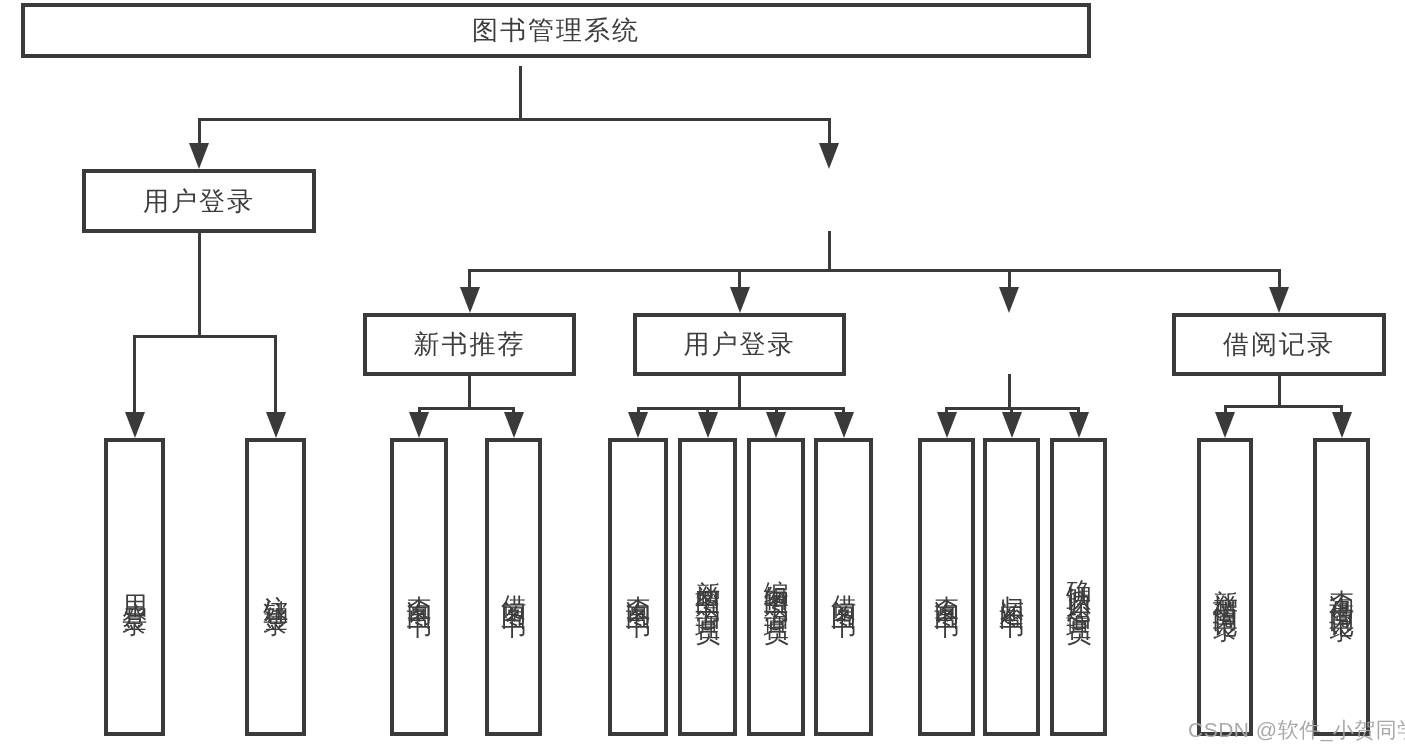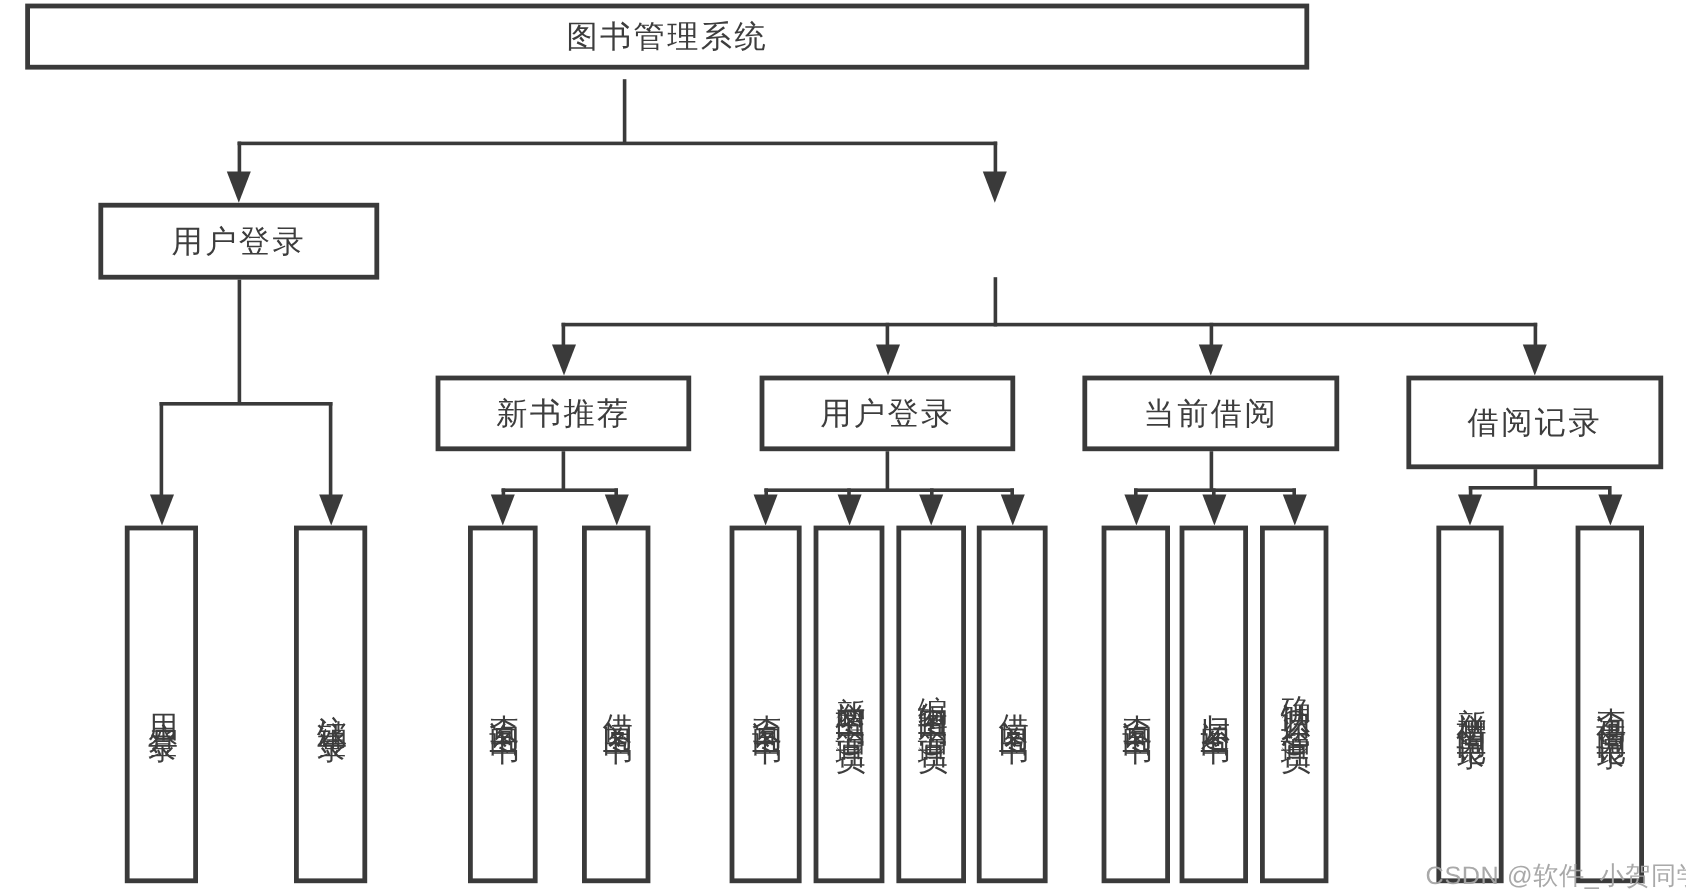--- a/index.html
+++ b/index.html
@@ -125,24 +125,21 @@
   <div class="node" style="left:82px;top:169px;width:234px;height:64px;">
     <span class="hlabel">用户登录</span>
   </div>
 
   <div class="node" style="left:363px;top:313px;width:213px;height:63px;">
     <span class="hlabel">新书推荐</span>
   </div>
   <div class="node" style="left:633px;top:313px;width:213px;height:63px;">
     <span class="hlabel">用户登录</span>
   </div>
-  <div class="node" style="left:902px;top:313px;width:214px;height:63px;">
-    <span class="hlabel">当前借阅</span>
-  </div>
-  <div class="node" style="left:1172px;top:313px;width:214px;height:78px;">
+  <div class="node" style="left:1172px;top:313px;width:214px;height:63px;">
     <span class="hlabel">借阅记录</span>
   </div>
 
   <div class="node" style="left:104px;top:438px;width:61px;height:298px;">
     <span class="vlabel">用户登录</span>
   </div>
   <div class="node" style="left:245px;top:438px;width:61px;height:298px;">
     <span class="vlabel">注销登录</span>
   </div>
 

